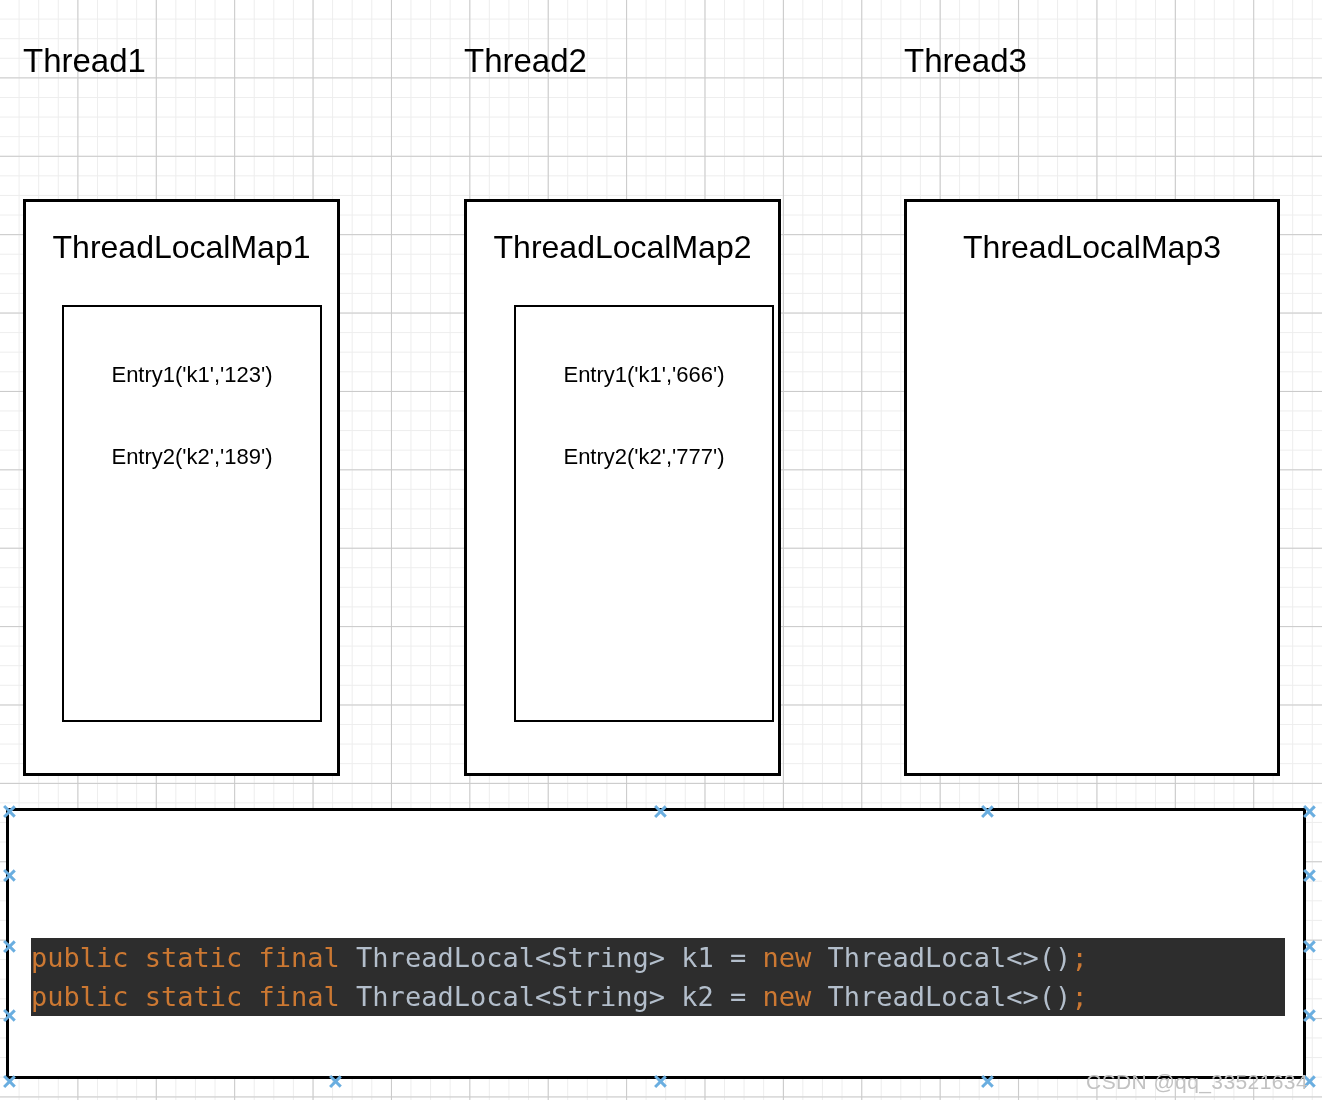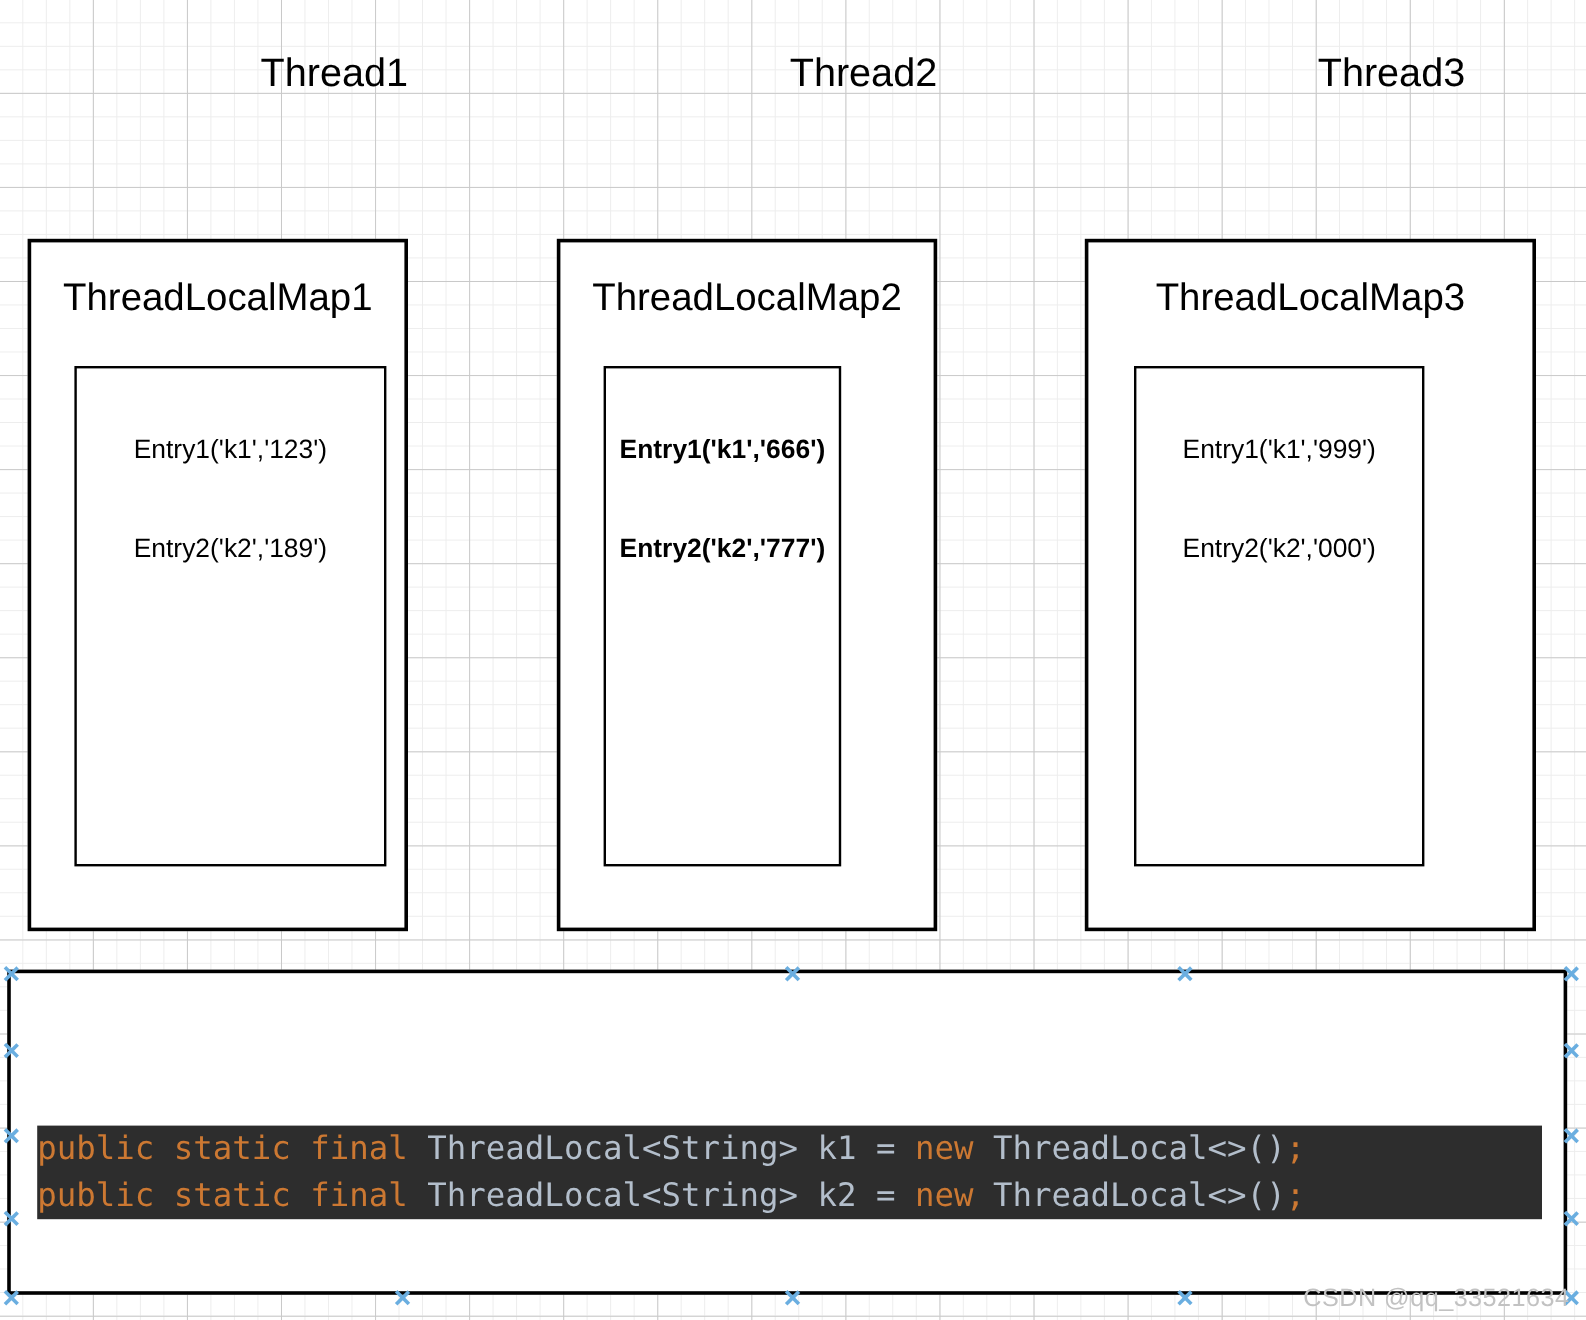--- a/index.html
+++ b/index.html
@@ -31,21 +31,21 @@
       19.6px 19.6px,
       19.6px 19.6px;
     background-position: -1px -1px, -1px -1px, -1px -1px, -1px -1px;
   }
 
   
   .thread-title {
     position: absolute;
     font-size: 33px;
     color: #000000;
-    text-align: right;
+    text-align: left;
     white-space: nowrap;
     line-height: 1;
   }
 
   
   .map-box {
     position: absolute;
     background: #ffffff;
     border: 3px solid #000000;
     box-sizing: border-box;
@@ -160,34 +160,30 @@
     <div class="entry-box" style="left:36px; top:103px; width:260px; height:417px;">
       <div class="entry-line e1">Entry1('k1','123')</div>
       <div class="entry-line e2">Entry2('k2','189')</div>
     </div>
   </div>
 
   <div class="thread-title" style="left:464px; width:317px; top:44px;">Thread2</div>
 
   <div class="map-box" style="left:464px; top:151px; width:317px; height:577px;">
     <div class="map-title">ThreadLocalMap2</div>
-    <div class="entry-box" style="left:36px; top:103px; width:198px; height:417px;font-weight:bold;">
+    <div class="entry-box" style="left:47px; top:103px; width:260px; height:417px;">
       <div class="entry-line e1">Entry1('k1','666')</div>
       <div class="entry-line e2">Entry2('k2','777')</div>
     </div>
   </div>
 
   <div class="thread-title" style="left:904px; width:317px; top:44px;">Thread3</div>
 
   <div class="map-box" style="left:904px; top:151px; width:376px; height:577px;">
     <div class="map-title">ThreadLocalMap3</div>
-    <div class="entry-box" style="left:38px; top:103px; width:242px; height:417px;">
-      <div class="entry-line e1">Entry1('k1','999')</div>
-      <div class="entry-line e2">Entry2('k2','000')</div>
-    </div>
   </div>
 
   <div id="code-container">
 
     <pre id="code-block"><span class="code-line"><span class="kw">public static final </span><span class="pln">ThreadLocal&lt;String&gt; k1 = </span><span class="kw">new </span><span class="pln">ThreadLocal&lt;&gt;()</span><span class="pun">;</span></span><span class="code-line"><span class="kw">public static final </span><span class="pln">ThreadLocal&lt;String&gt; k2 = </span><span class="kw">new </span><span class="pln">ThreadLocal&lt;&gt;()</span><span class="pun">;</span></span></pre>
 
     <div class="handle" style="left:0px;    top:0px;"></div>
     <div class="handle" style="left:651px;  top:0px;"></div>
     <div class="handle" style="left:978px;  top:0px;"></div>
     <div class="handle" style="left:1300px; top:0px;"></div>

